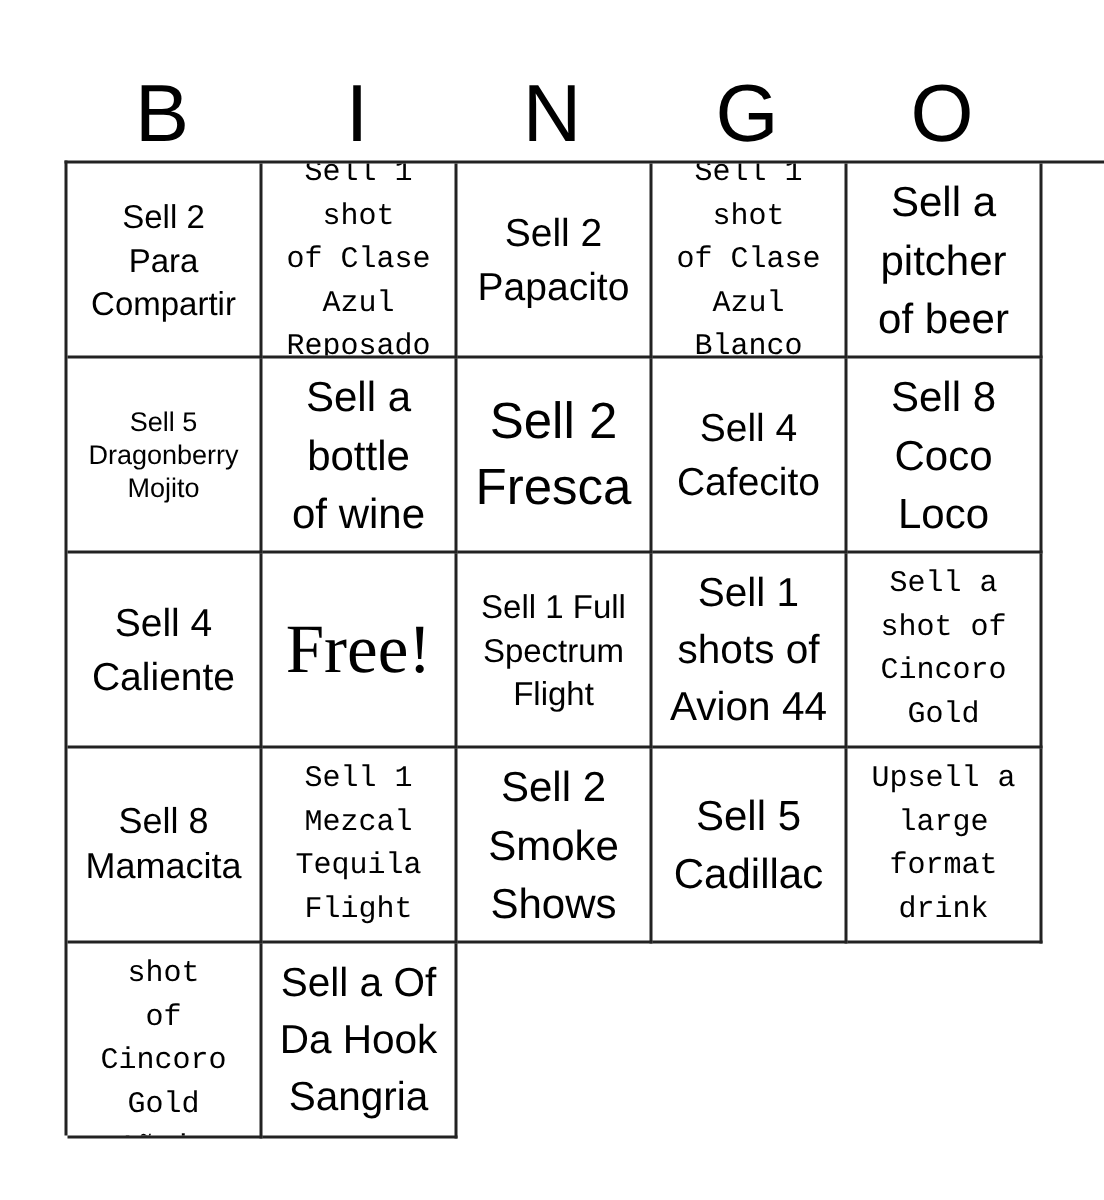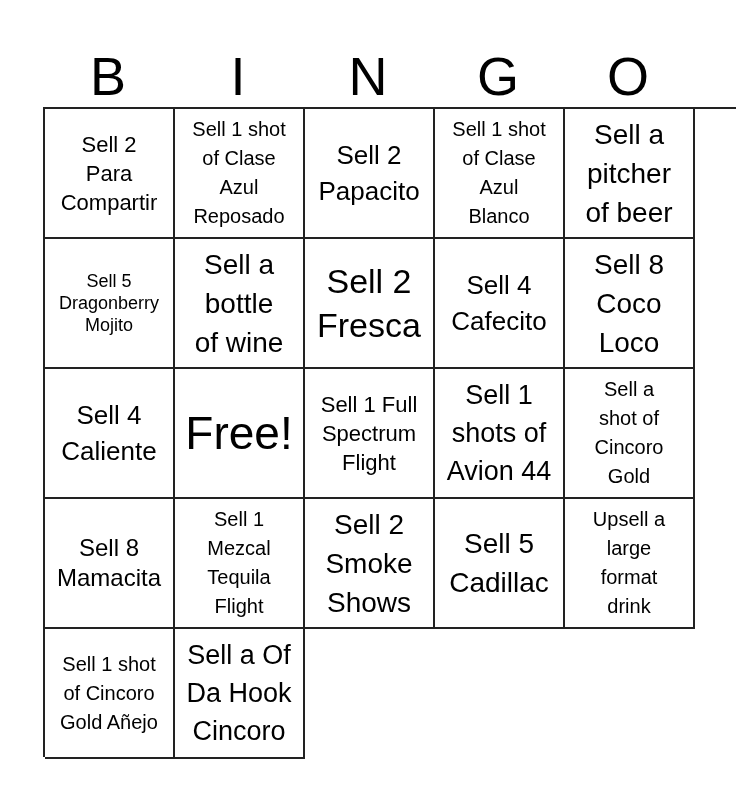--- a/index.html
+++ b/index.html
@@ -53,28 +53,28 @@
       text-align: center;
       padding: 2px 4px;
       overflow: hidden;
       cursor: pointer;
     }
     .cell span {
       display: block;
       white-space: pre-line;
     }
     .fs-18 { font-size: 18px; line-height: 22px; }
-    .fs-20 { font-size: 20px; line-height: 29px; }
+    .fs-20 { font-size: 20px; line-height: 29px; font-family: Liberation Mono, monospace; }
     .fs-22 { font-size: 22px; line-height: 29px; }
     .fs-24 { font-size: 24px; line-height: 30px; }
     .fs-26 { font-size: 26px; line-height: 36px; }
     .fs-27 { font-size: 27px; line-height: 38px; }
     .fs-28 { font-size: 28px; line-height: 39px; }
     .fs-34 { font-size: 34px; line-height: 44px; }
-    .fs-46 { font-size: 46px; line-height: 50px; }
+    .fs-46 { font-size: 46px; line-height: 50px; font-family: Liberation Serif, serif; }
   </style>
 </head>
 <body>
 
 <div class="header">
   <div class="header-letter">B</div>
   <div class="header-letter">I</div>
   <div class="header-letter">N</div>
   <div class="header-letter">G</div>
   <div class="header-letter">O</div>
@@ -184,15 +184,15 @@
 drink</span>
     </div>
   <div class="cell">
       <span class="fs-20">Sell 1 shot
 of Cincoro
 Gold Añejo</span>
     </div>
   <div class="cell">
       <span class="fs-27">Sell a Of
 Da Hook
-Cincoro</span>
+Sangria</span>
     </div>
 </div>
 
 </body></html>

